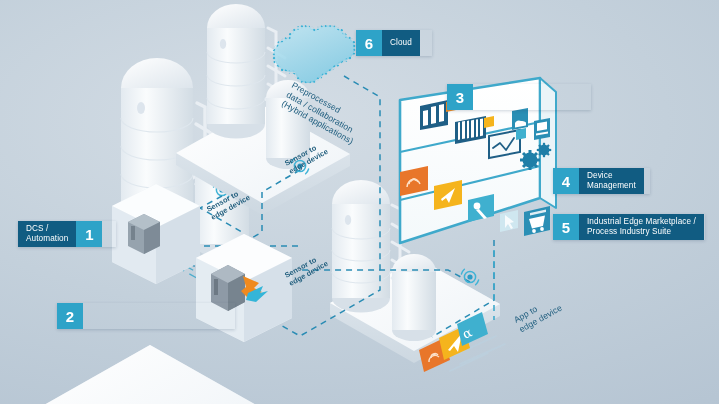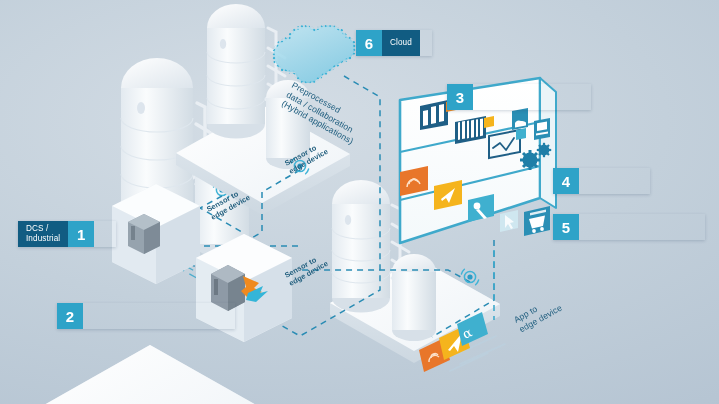--- a/index.html
+++ b/index.html
@@ -426,37 +426,41 @@
 
   <div class="anno" style="left:283px;top:272px;transform:rotate(-29deg);width:70px;">Sensor to
 edge device</div>
 
   <div class="anno big" style="left:512px;top:316px;transform:rotate(-29deg);width:78px;">App to
 edge device</div>
 
   <div class="callout numright" style="left:18px;top:221px;width:98px;">
     <span class="num">1</span>
     <span class="txt">DCS /
-Industrial</span>
+Automation</span>
   </div>
 
   <div class="callout numright" style="left:57px;top:303px;width:178px;">
     <span class="num">2</span>
   </div>
 
   <div class="callout" style="left:447px;top:84px;width:144px;">
     <span class="num">3</span>
   </div>
 
   <div class="callout" style="left:553px;top:168px;width:97px;">
     <span class="num">4</span>
+    <span class="txt">Device
+Management</span>
   </div>
 
   <div class="callout" style="left:553px;top:214px;width:152px;">
     <span class="num">5</span>
+    <span class="txt">Industrial Edge Marketplace /
+Process Industry Suite</span>
   </div>
 
   <div class="callout" style="left:356px;top:30px;width:76px;">
     <span class="num">6</span>
     <span class="txt">Cloud</span>
   </div>
 
 </div>
 
 </body></html>

